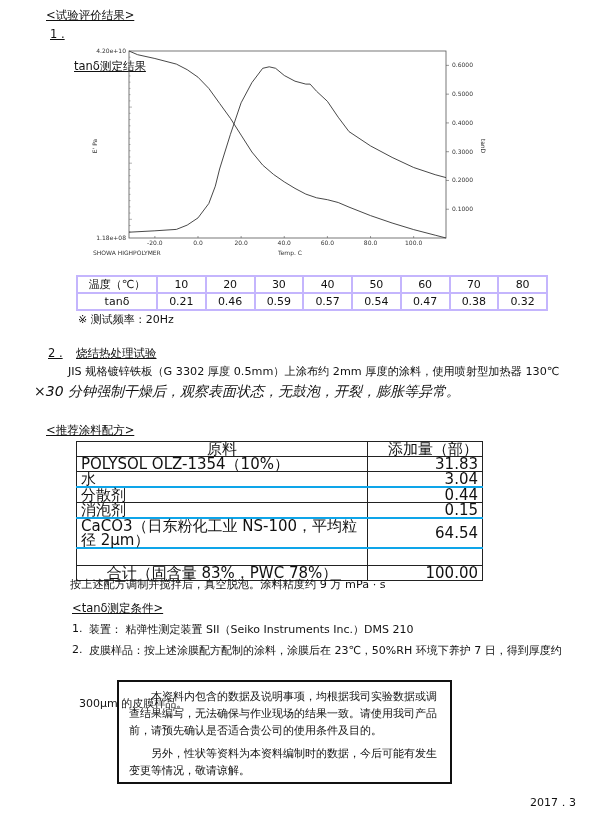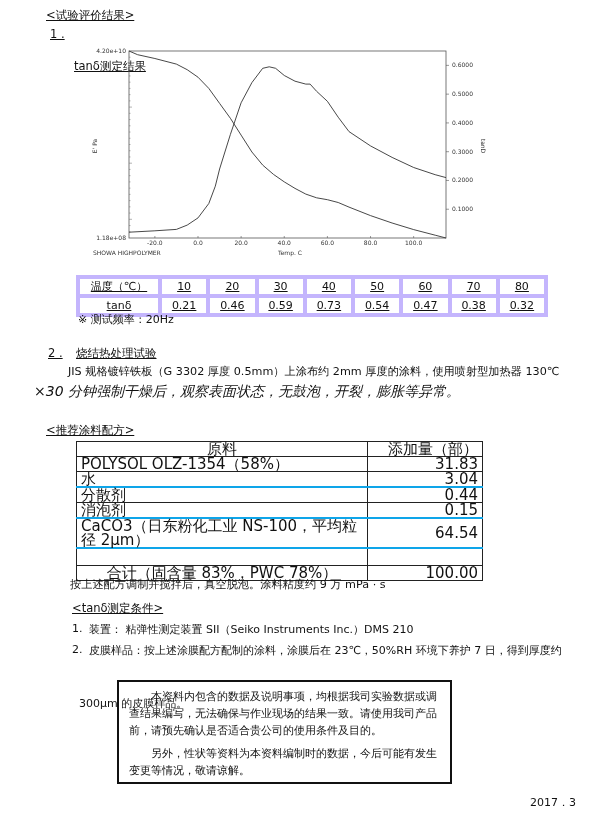--- a/index.html
+++ b/index.html
@@ -5,21 +5,21 @@
   html, body { margin:0; padding:0; background:#fff; }
   body { width:612px; height:836px; position:relative; overflow:hidden;
          font-family:"DejaVu Sans", "Liberation Sans", sans-serif; color:#111; font-size:11px; }
   .abs { position:absolute; white-space:nowrap; }
   .h { font-size:11.5px;text-decoration:underline; }
   .chart-wrap { position:absolute; left:80px; top:44px; width:420px; height:220px; }
   .chart-wrap svg { position:absolute; left:0; top:0; }
   .tick-lbl { font-family:"DejaVu Sans", sans-serif; font-size:6px; fill:#333; }
   table { border-collapse:collapse; position:absolute; }
   .tand-table { left:76px; top:275px; width:472px; font-size:11px; }
-  .tand-table td { border:4px solid #c4b5fd; text-align:center; height:15px; padding:0; line-height:15px;text-decoration:underline; }
+  .tand-table td { border:2px solid #c4b5fd; text-align:center; height:15px; padding:0; line-height:15px; }
   .tand-table td.first { width:78px; }
   .form-table { left:76px; top:441px; width:407px; font-size:15px; }
   .form-table td { border:1px solid #222; height:14px; line-height:14px; padding:0 4px; }
   .form-table td.amt { text-align:right; width:106px; }
   .form-table tr.thick td { border-top:2px solid #0ea5e9; }
   .form-table td.center { text-align:center; }
   .notice { position:absolute; left:117px; top:680px; width:335px; height:104px;
             border:2px solid #111; font-size:11px; line-height:17px; padding:6px 10px 0 10px; box-sizing:border-box; }
   .notice p { margin:0 0 6px 0; text-indent:2em; white-space:normal; }
 </style>
@@ -116,21 +116,21 @@
     <td>50</td>
     <td>60</td>
     <td>70</td>
     <td>80</td>
   </tr>
   <tr>
     <td class="first">tanδ</td>
     <td>0.21</td>
     <td>0.46</td>
     <td>0.59</td>
-    <td>0.73</td>
+    <td>0.57</td>
     <td>0.54</td>
     <td>0.47</td>
     <td>0.38</td>
     <td>0.32</td>
   </tr>
 </tbody>
   </table>
 <div class="abs" style="left:78px; top:312px; font-size:11px;text-align:center;">※  测试频率：20Hz</div>
 
 <div class="abs h" style="left:48px; top:346px;">2 .</div>
@@ -139,21 +139,21 @@
 <div class="abs" style="left:34px; top:383px; font-size:14px;font-style:italic;">×30 分钟强制干燥后，观察表面状态，无鼓泡，开裂，膨胀等异常。</div>
 
 <div class="abs h" style="left:46px; top:423px;">&lt;推荐涂料配方&gt;</div>
 <table class="form-table">
   <tbody>
       <tr>
     <td class="center">原料</td>
     <td class="amt">添加量（部）</td>
   </tr>
   <tr>
-    <td>POLYSOL OLZ-1354（58%）</td>
+    <td>POLYSOL OLZ-1354（10%）</td>
     <td class="amt">31.83</td>
   </tr>
   <tr>
     <td>水</td>
     <td class="amt">3.04</td>
   </tr>
   <tr class="thick">
     <td>分散剂</td>
     <td class="amt">0.44</td>
   </tr>

